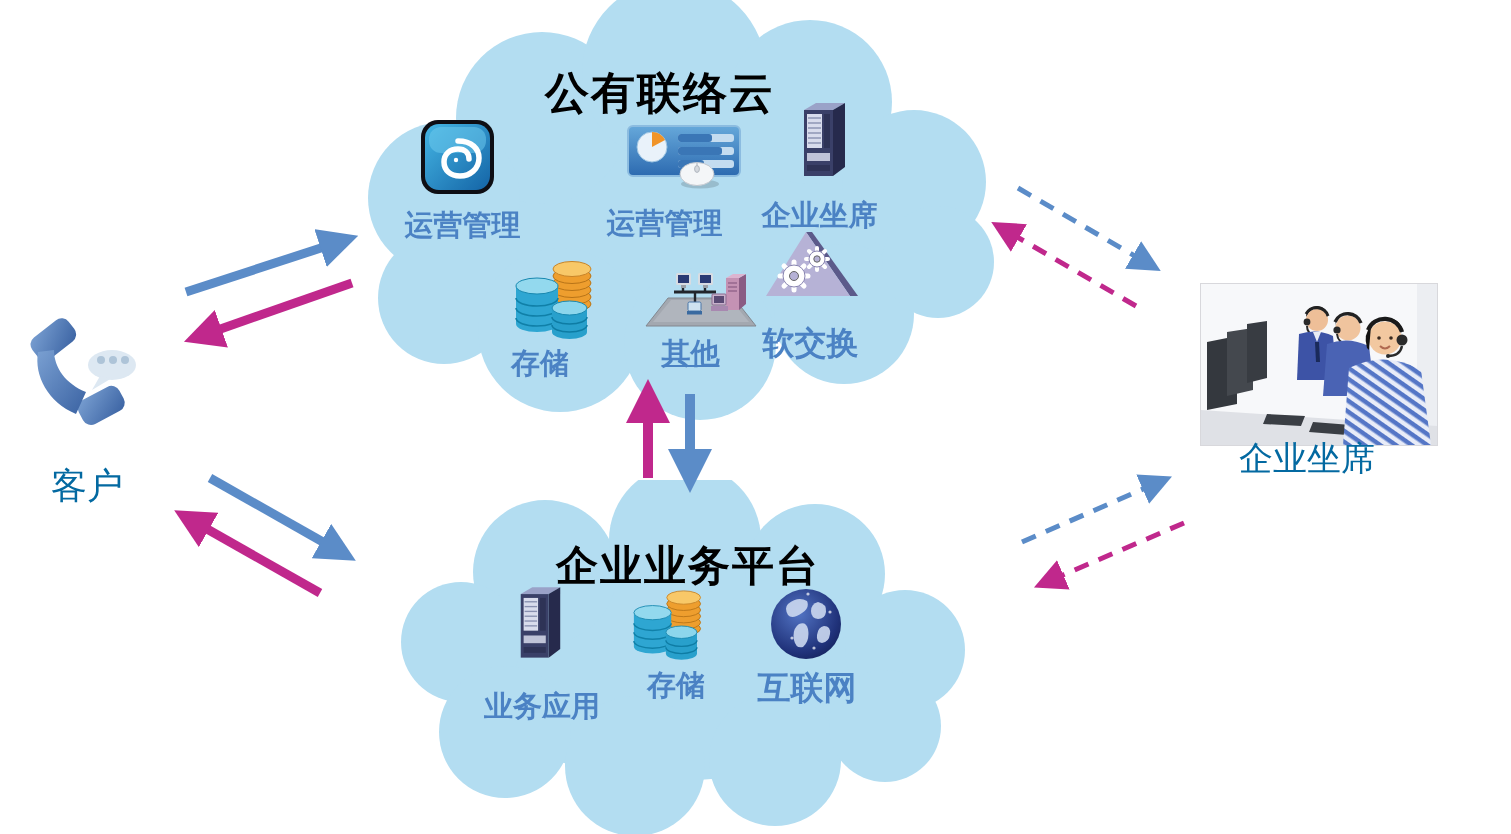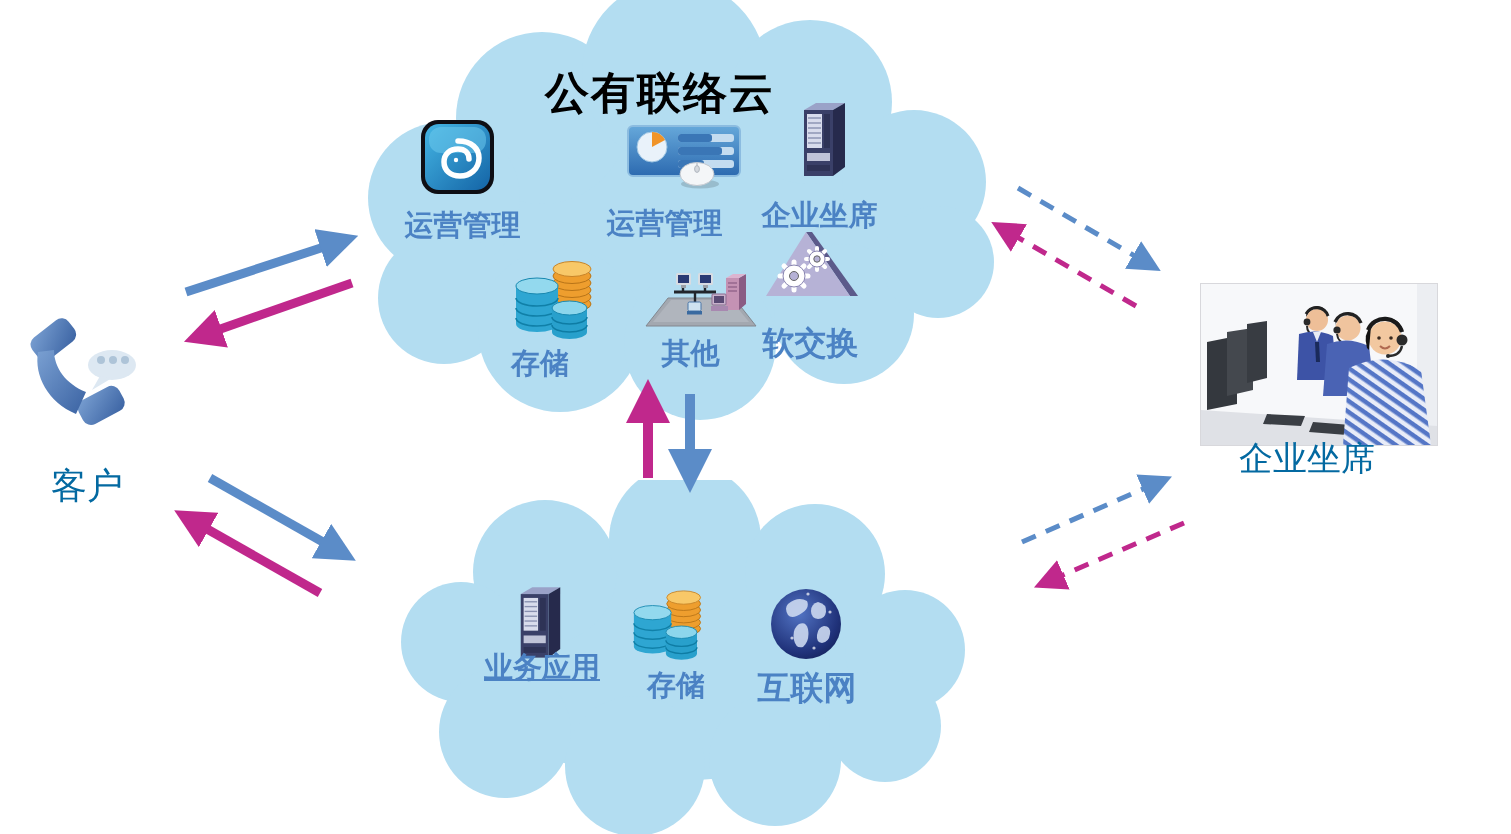--- a/index.html
+++ b/index.html
@@ -55,20 +55,21 @@
       <circle cx="512" cy="170" r="60"></circle>
       <circle cx="68" cy="162" r="60"></circle>
       <circle cx="112" cy="252" r="66"></circle>
       <circle cx="242" cy="286" r="70"></circle>
       <circle cx="382" cy="280" r="66"></circle>
       <circle cx="492" cy="246" r="56"></circle>
     </g>
   </svg>
 
   <div class="cloud-title" style="left:520px;top:64px;width:280px;font-size:44px;">公有联络云</div>
+  <div class="cloud-title" style="left:548px;top:538px;width:280px;font-size:42px;">企业业务平台</div>
 
   <svg class="abs" style="left:418px;top:116px;" width="80" height="82" viewBox="0 0 80 82">
     <defs>
       <linearGradient id="mgG" x1="0" y1="0" x2="1" y2="1">
         <stop offset="0" stop-color="#45b6e4"></stop>
           <stop offset="1" stop-color="#1464a6"></stop>
       </linearGradient>
     </defs>
     <rect x="3" y="4" width="73" height="74" rx="17" fill="#0e0e14"></rect>
     <rect x="7" y="8" width="65" height="66" rx="14" fill="url(#mgG)"></rect>
@@ -171,21 +172,21 @@
       <g stroke="#8a5c84" stroke-width="1.2">
           <line x1="90" y1="15" x2="99" y2="15"></line>
           <line x1="90" y1="19" x2="99" y2="19"></line>
           <line x1="90" y1="23" x2="99" y2="23"></line>
         </g>
       <rect x="74" y="26" width="14" height="11" rx="1" fill="#c8b2cc" stroke="#8a6a90"></rect>
       <rect x="76" y="28" width="10" height="7" fill="#5a4a74"></rect>
       <rect x="73" y="38" width="17" height="5" fill="#a888b0"></rect>
     </g>
   </svg>
-  <div class="node-label" style="left:648px;top:334px;width:85px;font-size:29px;">其他</div>
+  <div class="node-label" style="left:648px;top:334px;width:85px;font-size:29px;text-decoration:underline;">其他</div>
 
   <svg class="abs" style="left:760px;top:230px;" width="100" height="74" viewBox="0 0 100 74">
     <polygon points="46,2 52,2 98,66 90,66" fill="#5c5a8a"></polygon>
     <polygon points="46,2 90,66 6,66" fill="#b6b2d6"></polygon>
     <g>
       <g stroke="#ffffff" stroke-width="5" stroke-linecap="round">
         <line x1="34" y1="32" x2="34" y2="60"></line>
           <line x1="20" y1="46" x2="48" y2="46"></line>
         <line x1="24" y1="36" x2="44" y2="56"></line>
           <line x1="44" y1="36" x2="24" y2="56"></line>
@@ -216,21 +217,21 @@
         <line x1="11" y1="27" x2="24" y2="27"></line>
       <line x1="11" y1="32" x2="24" y2="32"></line>
         <line x1="11" y1="37" x2="24" y2="37"></line>
       <line x1="11" y1="42" x2="24" y2="42"></line>
         <line x1="11" y1="47" x2="24" y2="47"></line>
     </g>
     <rect x="27" y="18" width="6" height="34" fill="#2e3356"></rect>
     <rect x="10" y="57" width="23" height="8" fill="#c0c4d8"></rect>
     <rect x="10" y="69" width="23" height="6" fill="#2e3356"></rect>
   </svg>
-  <div class="node-label" style="left:472px;top:648px;width:140px;font-size:29px;text-decoration:underline;">业务应用</div>
+  <div class="node-label" style="left:472px;top:687px;width:140px;font-size:29px;">业务应用</div>
 
   <svg class="abs" style="left:624px;top:586px;" width="90" height="80" viewBox="0 0 95 90">
     <g>
       <ellipse cx="64" cy="48" rx="19" ry="7.5" fill="#ee9e2e" stroke="#b87418"></ellipse>
       <ellipse cx="64" cy="41" rx="19" ry="7.5" fill="#ee9e2e" stroke="#b87418"></ellipse>
       <ellipse cx="64" cy="34" rx="19" ry="7.5" fill="#ee9e2e" stroke="#b87418"></ellipse>
       <ellipse cx="64" cy="27" rx="19" ry="7.5" fill="#ee9e2e" stroke="#b87418"></ellipse>
       <ellipse cx="64" cy="20" rx="19" ry="7.5" fill="#ee9e2e" stroke="#b87418"></ellipse>
       <ellipse cx="64" cy="13" rx="19" ry="7.5" fill="#f8c868" stroke="#c88428"></ellipse>
     </g>

